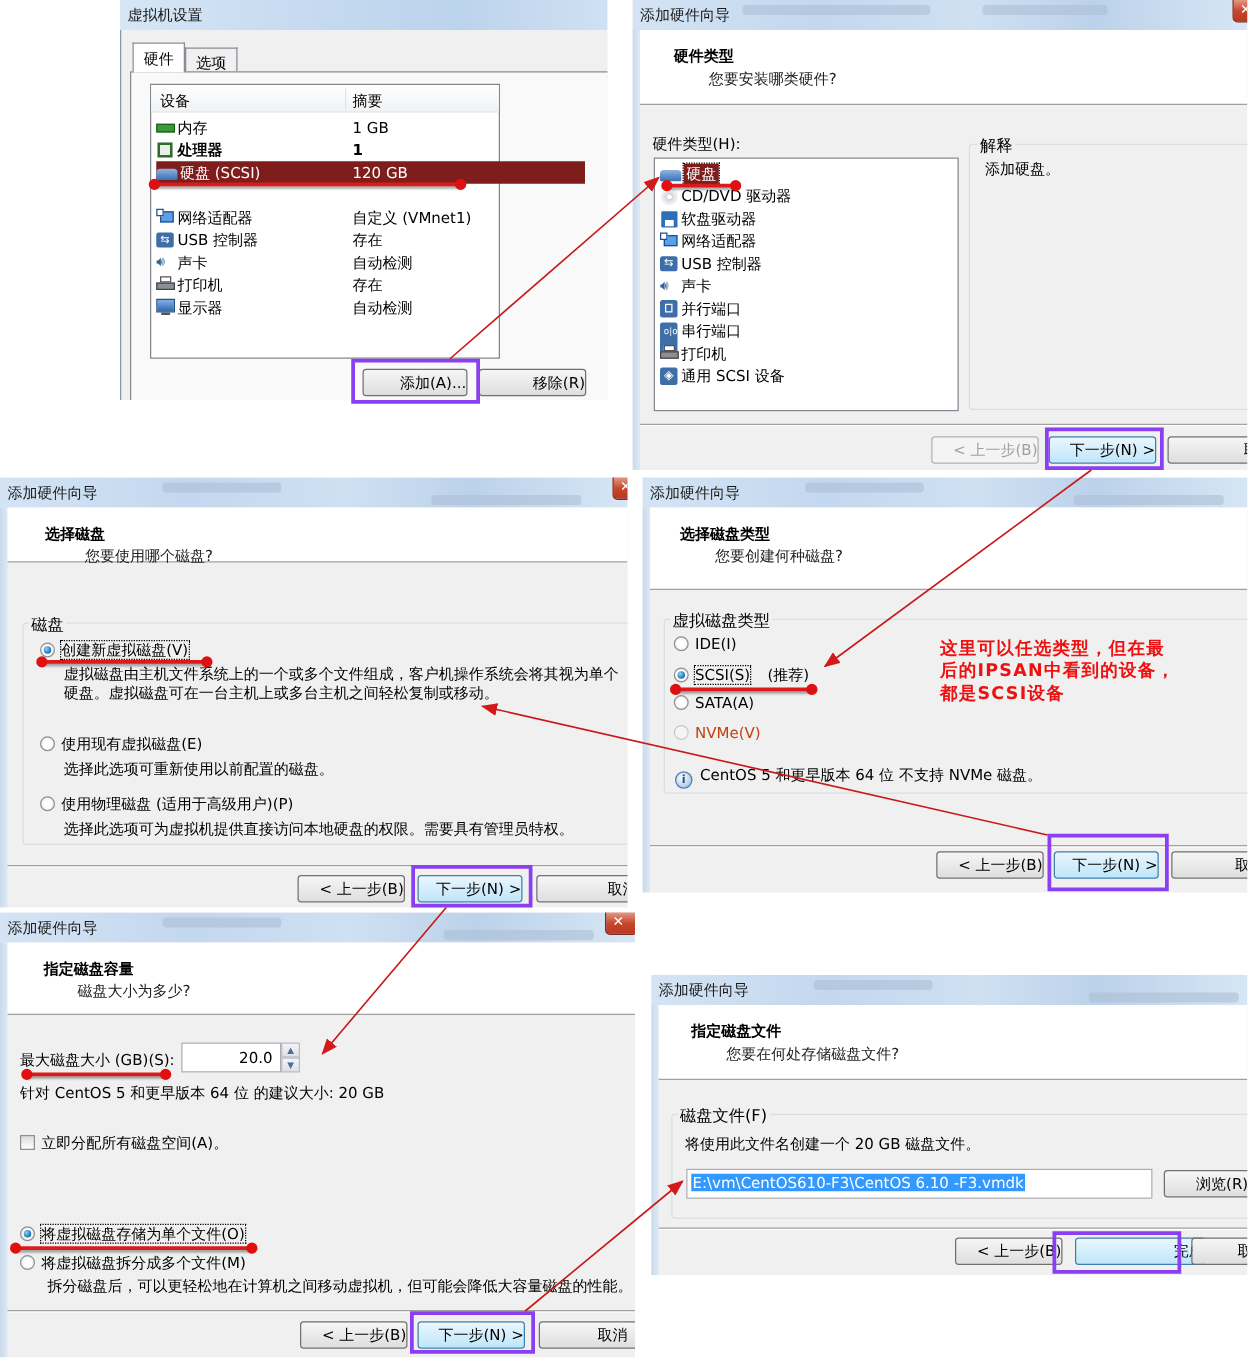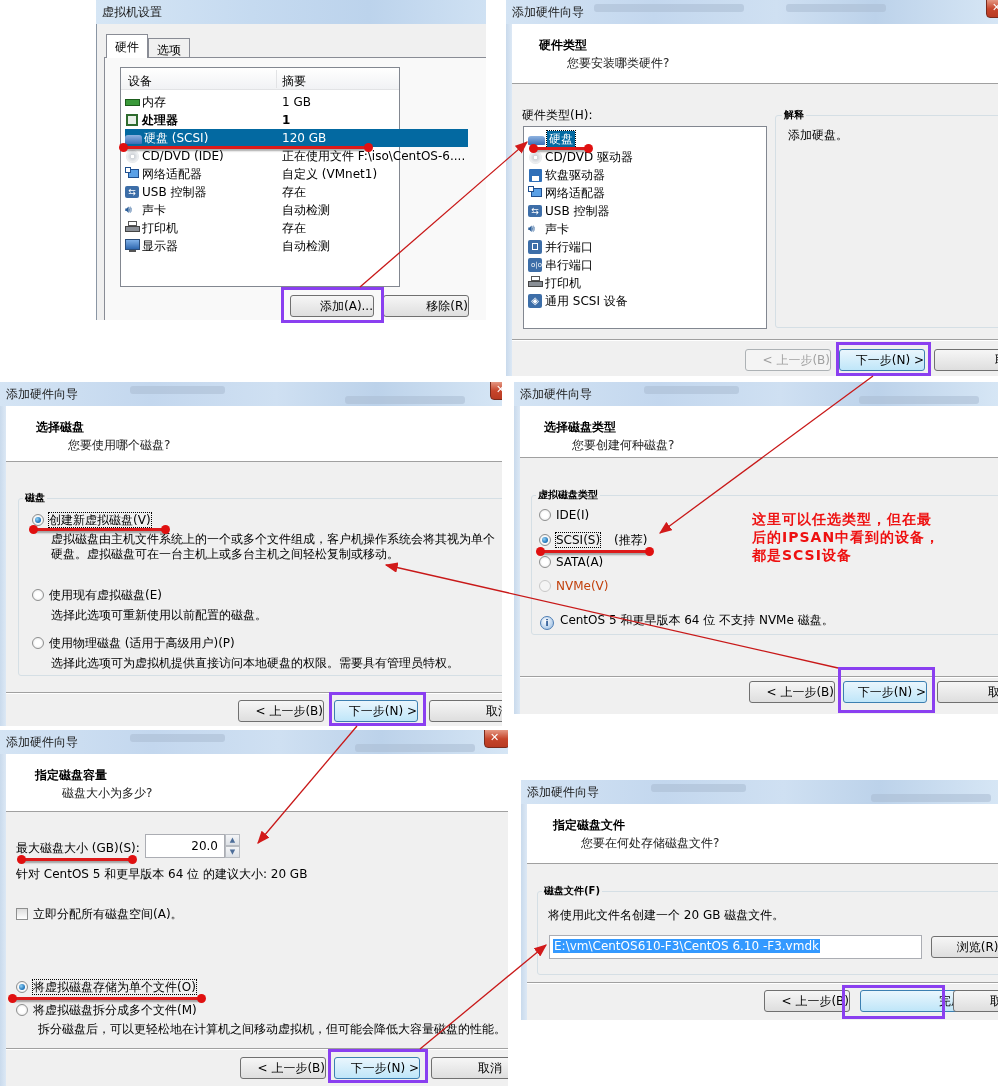--- a/index.html
+++ b/index.html
@@ -25,41 +25,41 @@
     font-size: 12px; text-align: right; line-height: 20px; color: #000; }
   .btn.primary { background: linear-gradient(#eaf6fd, #bfe6f9); border-color: #3c7fb1; }
   .btn.disabled { color: #a0a0a0; border-color: #adb2b5; background: #f4f4f4; }
 
   .hl { position: absolute; border: 3px solid #8a3ff0; }
   .redline { position: absolute; height: 3px; background: #dd1a1a; box-shadow: 1px 2px 2px rgba(0,0,0,.35); }
   .redline::before, .redline::after { content: ""; position: absolute; top: -3px; width: 9px; height: 9px; border-radius: 50%; background: #e01010; }
   .redline::before { left: -4px; } .redline::after { right: -4px; }
 
   .group { position: absolute; border: 1px solid #d5dfe5; border-radius: 3px; }
-  .group .g-label { position: absolute; top: -8px; left: 6px; background: #f0f0f0; padding: 0 2px; font-size: 10px; font-weight: bold; }
+  .group .g-label { position: absolute; top: -8px; left: 6px; background: #f0f0f0; padding: 0 2px; font-size: 13px; }
 
   .radio { display: inline-block; width: 12px; height: 12px; border-radius: 50%; border: 1px solid #8e8f8f;
     background: radial-gradient(circle, #fff 40%, #e0e0e0 100%); vertical-align: -2px; margin-right: 5px; position: relative; }
   .radio.on::after { content: ""; position: absolute; left: 2px; top: 2px; width: 6px; height: 6px; border-radius: 50%;
     background: radial-gradient(circle at 35% 35%, #8fd0f5, #1b6fb5 70%); }
   .radio.dis { border-color: #c8c8c8; background: #f4f4f4; }
   .check { display: inline-block; width: 12px; height: 12px; border: 1px solid #8e8f8f; background: linear-gradient(#dcdcdc, #fff); vertical-align: -2px; margin-right: 5px; }
   .focus { outline: 1px dotted #000; outline-offset: 0; }
 
   .opt { position: absolute; font-size: 12px; white-space: nowrap; }
   .desc { position: absolute; font-size: 12px; color: #000; line-height: 15px; }
 
   .listbox { position: absolute; background: #fff; border: 1px solid #828790; }
   .li { position: absolute; height: 18px; font-size: 12px; white-space: nowrap; display: flex; align-items: center; }
   .ico { display: inline-block; width: 15px; height: 14px; margin-right: 2px; position: relative; flex: none; }
 
   .annot-text { position: absolute; color: #ee1111; font-weight: bold; font-size: 14px; line-height: 18px; letter-spacing: 1px; }
   svg.arrows { position: absolute; left: 0; top: 0; pointer-events: none; }
 
-  .sel { background: #0369a1; color: #fff; }
+  .sel { background: #7f1d1d; color: #fff; }
   .tab { position: absolute; border: 1px solid #898c95; border-bottom: none; background: #fff; font-size: 12px; padding: 3px 8px 0 8px; }
 </style>
 </head>
 <body>
 
 <div class="win" style="left:96px; top:0; width:390px; height:320px;">
   <div class="titlebar" style="background:linear-gradient(to right,#d6e6f5,#c5daf0 40%,#bcd3ec 70%,#cfe1f3);">
     <span>虚拟机设置</span>
   </div>
   <div style="position:absolute;left:0;top:24px;bottom:0;right:0;border-left:1px solid #8a96a4;"></div>
@@ -88,27 +88,20 @@
       <span>处理器</span>
         <span style="position:absolute;left:157px;">1</span>
     </div>
     <div class="li sel" style="left:4px;top:61px;width:343px;">
       <span class="ico" style="width:17px;">
           <span style="position:absolute;left:0;top:4px;width:17px;height:9px;background:linear-gradient(#8fb3e0,#3a6fb8);border-radius:3px 3px 1px 1px;"></span>
         </span>
       <span>硬盘 (SCSI)</span>
         <span style="position:absolute;left:157px;">120 GB</span>
     </div>
-    <div class="li" style="left:4px;top:79px;width:340px;">
-      <span class="ico">
-          <span style="position:absolute;left:1px;top:1px;width:13px;height:13px;border-radius:50%;background:radial-gradient(circle,#fff 20%,#cfd3d8 22%,#eef0f2 60%,#b9bec4 100%);"></span>
-        </span>
-      <span>CD/DVD (IDE)</span>
-        <span style="position:absolute;left:157px;">正在使用文件 F:\iso\CentOS-6....</span>
-    </div>
     <div class="li" style="left:4px;top:97px;width:340px;">
       <span class="ico">
           <span style="position:absolute;left:3px;top:2px;width:11px;height:9px;border:1px solid #1f4f8f;background:#5aa0e6;"></span>
           <span style="position:absolute;left:0;top:0;width:6px;height:6px;border:1px solid #1f4f8f;background:#fff;"></span>
         </span>
       <span>网络适配器</span>
         <span style="position:absolute;left:157px;">自定义 (VMnet1)</span>
     </div>
     <div class="li" style="left:4px;top:115px;width:340px;">
       <span class="ico">
@@ -197,21 +190,21 @@
     </div>
     <div class="li" style="left:4px;top:111px;">
       <span class="ico">
           <span style="position:absolute;left:0;top:0;width:14px;height:14px;border-radius:2px;background:#3d6ea8;"></span>
           <span style="position:absolute;left:4px;top:3px;width:6px;height:7px;border:1px solid #fff;"></span>
         </span>
       <span>并行端口</span>
     </div>
     <div class="li" style="left:4px;top:129px;">
       <span class="ico">
-          <span style="position:absolute;left:0;top:0;width:14px;height:14px;border-radius:2px;background:#3d6ea8;color:#fff;font-size:7px;line-height:14px;text-align:right;">o|o</span>
+          <span style="position:absolute;left:0;top:0;width:14px;height:27px;border-radius:2px;background:#3d6ea8;color:#fff;font-size:7px;line-height:14px;text-align:right;">o|o</span>
         </span>
       <span>串行端口</span>
     </div>
     <div class="li" style="left:4px;top:147px;">
       <span class="ico">
           <span style="position:absolute;left:3px;top:0;width:9px;height:5px;border:1px solid #555;background:#fff;"></span>
           <span style="position:absolute;left:0;top:5px;width:15px;height:6px;background:#8a8f96;border:1px solid #444;"></span>
         </span>
       <span>打印机</span>
     </div>
@@ -234,21 +227,21 @@
 <div class="hl" style="left:836px;top:342px;width:95px;height:34px;"></div>
 <div class="redline" style="left:533px;top:147px;width:56px;"></div>
 
 <div class="win" style="left:0;top:382px;width:502px;height:344px;">
   <div class="titlebar">
     <span>添加硬件向导</span>
     <span class="blur1" style="left:130px;width:95px;"></span><span class="blur1" style="left:345px;width:120px;top:14px;"></span>
     <div class="close-btn" style="right:-14px;">✕</div>
   </div>
   <div class="frame-l"></div>
-  <div class="header" style="top:24px;height:56px;">
+  <div class="header" style="top:24px;height:44px;">
     <span class="h-title" style="left:30px;">选择磁盘</span>
     <span class="h-sub" style="left:62px;">您要使用哪个磁盘?</span>
   </div>
   <div class="group" style="left:18px;top:116px;width:500px;height:178px;">
     <span class="g-label" style="left:4px;">磁盘</span>
   </div>
   <div class="opt" style="left:32px;top:130px;">
     <span class="radio on"></span><span class="focus">创建新虚拟磁盘(V)</span>
   </div>
   <div class="desc" style="left:51px;top:150px;width:448px;">虚拟磁盘由主机文件系统上的一个或多个文件组成，客户机操作系统会将其视为单个硬盘。虚拟磁盘可在一台主机上或多台主机之间轻松复制或移动。</div>
@@ -267,21 +260,21 @@
 </div>
 <div class="hl" style="left:329px;top:692px;width:97px;height:34px;"></div>
 <div class="redline" style="left:33px;top:528px;width:133px;"></div>
 
 <div class="win" style="left:514px;top:382px;width:484px;height:332px;">
   <div class="titlebar">
     <span>添加硬件向导</span>
     <span class="blur1" style="left:130px;width:95px;"></span><span class="blur1" style="left:345px;width:120px;top:14px;"></span>
   </div>
   <div class="frame-l"></div>
-  <div class="header" style="top:24px;height:52px;">
+  <div class="header" style="top:24px;height:66px;">
     <span class="h-title" style="left:24px;">选择磁盘类型</span>
     <span class="h-sub" style="left:52px;">您要创建何种磁盘?</span>
   </div>
   <div class="group" style="left:17px;top:113px;width:480px;height:140px;">
     <span class="g-label" style="left:4px;">虚拟磁盘类型</span>
   </div>
   <div class="opt" style="left:25px;top:126px;">
     <span class="radio"></span><span>IDE(I)</span>
   </div>
   <div class="opt" style="left:25px;top:150px;">

